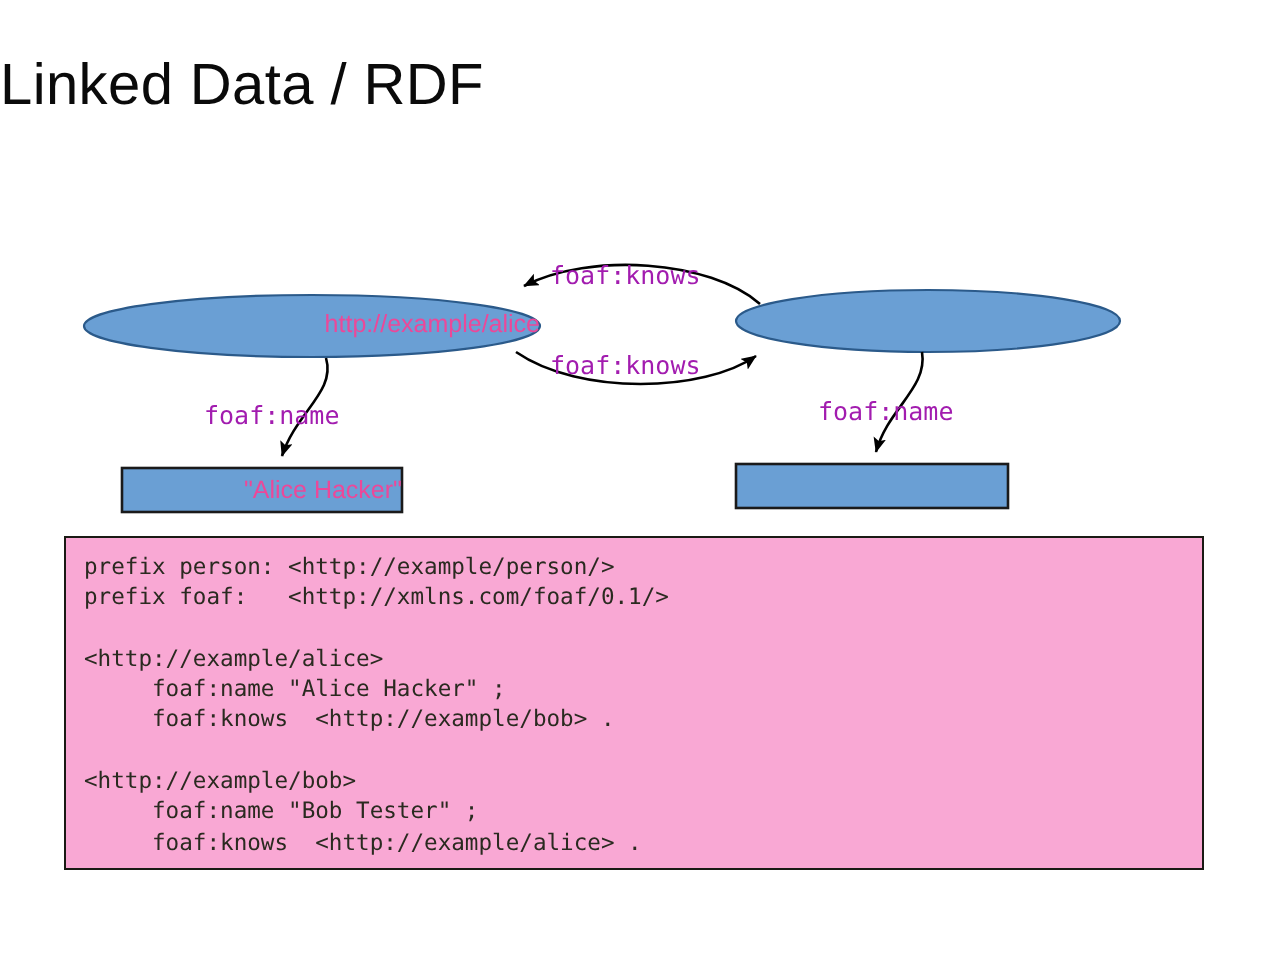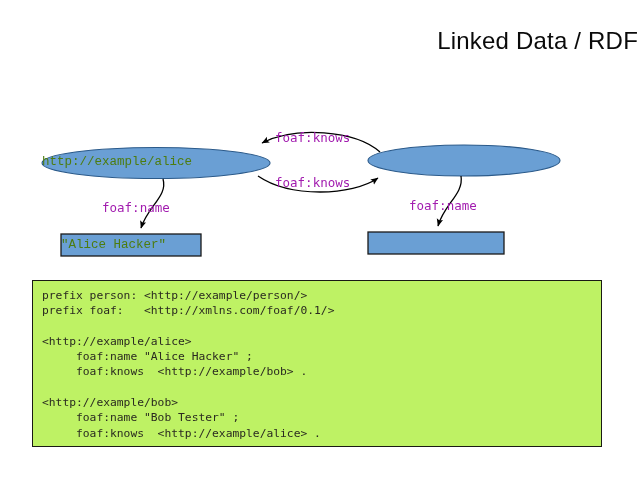--- a/index.html
+++ b/index.html
@@ -20,64 +20,64 @@
     left: 0; top: 0;
     width: 638px;
     height: 479px;
     background: #ffffff;
   }
   #slide-title {
     position: absolute;
     left: 0;
     top: 27px;
     width: 638px;
-    text-align: right;
+    text-align: left;
     font-family: "Liberation Sans", sans-serif;
-    font-size: 24px;
+    font-size: 29px;
     font-weight: normal;
     letter-spacing: 0.2px;
     color: #0a0a0a;
     white-space: nowrap;
   }
   
   #graph {
     position: absolute;
     left: 0;
     top: 110px;
     width: 638px;
     height: 160px;
   }
   #graph svg {
     position: absolute;
     left: 0;
     top: 0;
   }
   .node-label {
     position: absolute;
-    font-family: Liberation Mono, monospace;
+    font-family: Liberation Sans, sans-serif;
     font-size: 12.5px;
-    color: #4d7c0f;
+    color: #ec4899;
     white-space: nowrap;
-    text-align: left;
+    text-align: right;
   }
   .edge-label {
     position: absolute;
     font-family: "DejaVu Sans Mono", "Liberation Mono", monospace;
     font-size: 12.5px;
     color: #a21caf;
     white-space: nowrap;
   }
   
   #code-block {
     position: absolute;
     left: 32px;
-    top: 280px;
+    top: 268px;
     width: 570px;
     height: 167px;
-    background: #bef264;
+    background: #f9a8d4;
     border: 1.6px solid #1a1a14;
     box-sizing: border-box;
   }
   #code-text {
     position: absolute;
     left: 9px;
     top: 7px;
     margin: 0;
     font-family: "DejaVu Sans Mono", "Liberation Mono", monospace;
     font-size: 11.3px;

